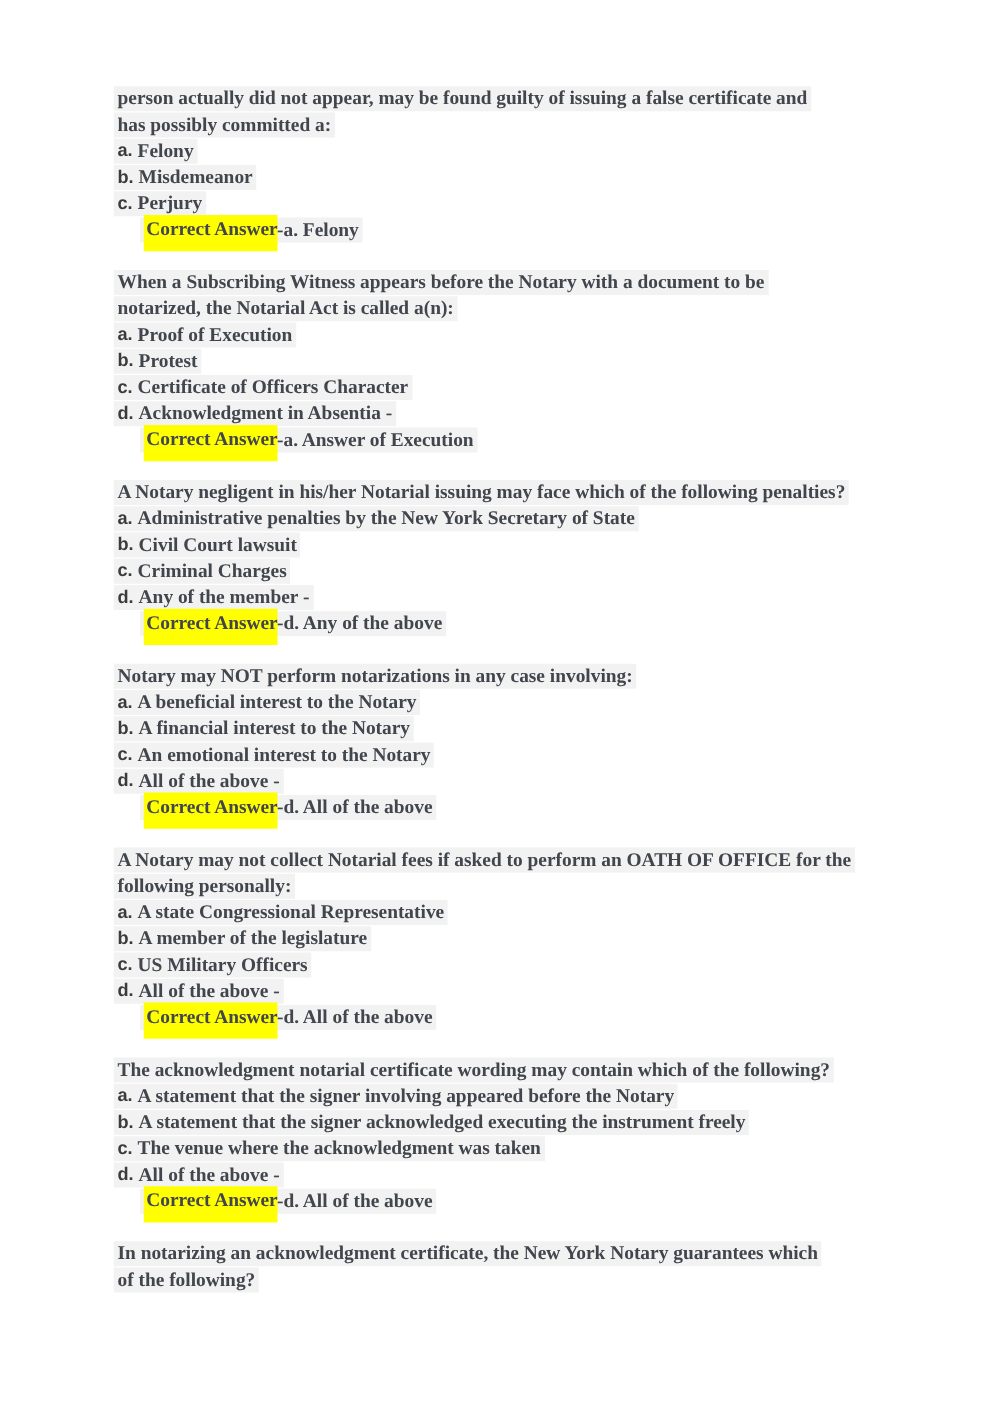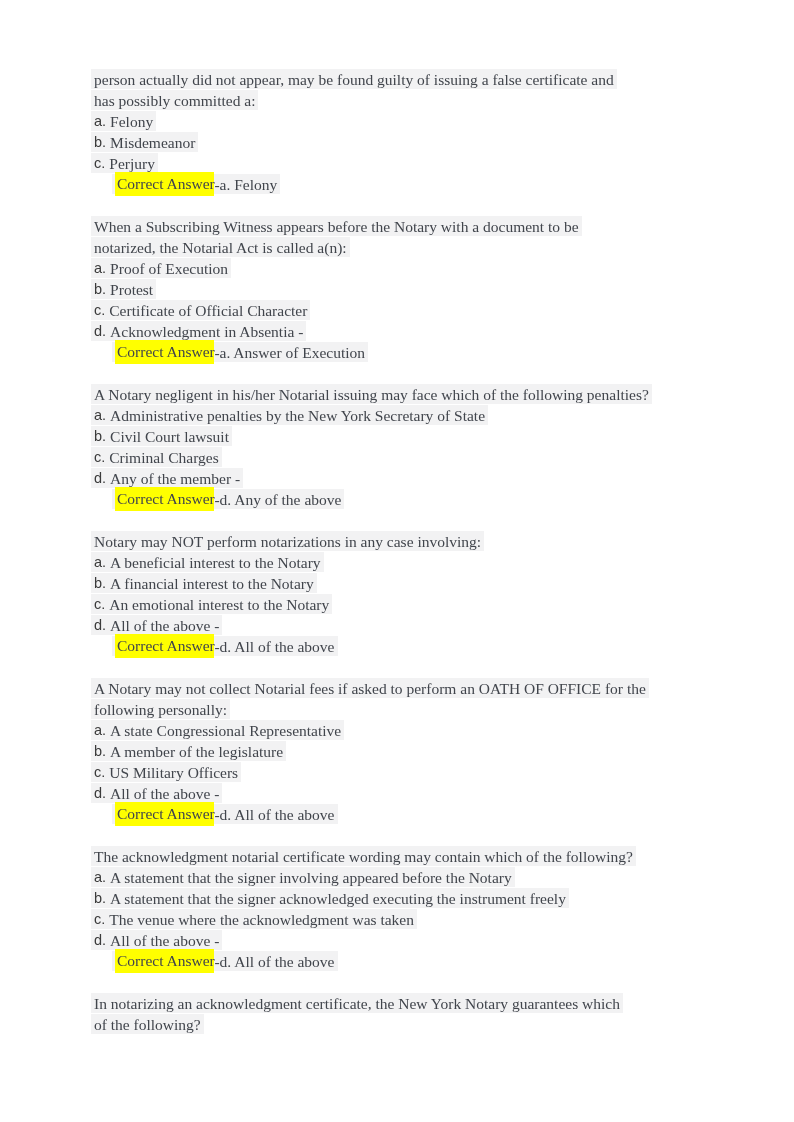--- a/index.html
+++ b/index.html
@@ -10,61 +10,62 @@
     overflow: hidden;
   }
   .page {
     box-sizing: border-box;
     width: 794px;
     height: 1122px;
     padding: 68px 30px 0 91px;
     font-family: "Liberation Serif", "DejaVu Serif", serif;
     font-size: 15.5px;
     color: #41454c;
+    font-weight: bold;
   }
   .question-block { margin-bottom: 21px; }
   .line {
     height: 21px;
     line-height: 21px;
     white-space: nowrap;
   }
   .hl {
     background: #f2f2f3;
     padding: 1.5px 3px;
   }
   .opt-letter {
     font-family: "Liberation Sans", "DejaVu Sans", sans-serif;
     font-size: 14.5px;
     color: #3b3b3b;
     margin-right: 4px;
   }
   .answer-line { padding-left: 21px; }
   .answer-label {
     background: #ffff00;
-    padding: 3px 0 4px 2px;
+    padding: 3px 0 9px 2px;
   }
 </style>
 </head>
 <body>
 
 <main class="page">
     <section class="question-block">
       <div class="line"><span class="hl">person actually did not appear, may be found guilty of issuing a false certificate and</span></div>
       <div class="line"><span class="hl">has possibly committed a:</span></div>
       <div class="line"><span class="hl"><span class="opt-letter">a.</span><span class="opt-text">Felony</span></span></div>
       <div class="line"><span class="hl"><span class="opt-letter">b.</span><span class="opt-text">Misdemeanor</span></span></div>
       <div class="line"><span class="hl"><span class="opt-letter">c.</span><span class="opt-text">Perjury</span></span></div>
       <div class="line answer-line"><span class="hl"><span class="answer-label">Correct Answer</span><span class="answer-text">-a. Felony</span></span></div>
     </section>
     <section class="question-block">
       <div class="line"><span class="hl">When a Subscribing Witness appears before the Notary with a document to be</span></div>
       <div class="line"><span class="hl">notarized, the Notarial Act is called a(n):</span></div>
       <div class="line"><span class="hl"><span class="opt-letter">a.</span><span class="opt-text">Proof of Execution</span></span></div>
       <div class="line"><span class="hl"><span class="opt-letter">b.</span><span class="opt-text">Protest</span></span></div>
-      <div class="line"><span class="hl"><span class="opt-letter">c.</span><span class="opt-text">Certificate of Official Character</span></span></div>
+      <div class="line"><span class="hl"><span class="opt-letter">c.</span><span class="opt-text">Certificate of Officers Character</span></span></div>
       <div class="line"><span class="hl"><span class="opt-letter">d.</span><span class="opt-text">Acknowledgment in Absentia -</span></span></div>
       <div class="line answer-line"><span class="hl"><span class="answer-label">Correct Answer</span><span class="answer-text">-a. Answer of Execution</span></span></div>
     </section>
     <section class="question-block">
       <div class="line"><span class="hl">A Notary negligent in his/her Notarial issuing may face which of the following penalties?</span></div>
       <div class="line"><span class="hl"><span class="opt-letter">a.</span><span class="opt-text">Administrative penalties by the New York Secretary of State</span></span></div>
       <div class="line"><span class="hl"><span class="opt-letter">b.</span><span class="opt-text">Civil Court lawsuit</span></span></div>
       <div class="line"><span class="hl"><span class="opt-letter">c.</span><span class="opt-text">Criminal Charges</span></span></div>
       <div class="line"><span class="hl"><span class="opt-letter">d.</span><span class="opt-text">Any of the member -</span></span></div>
       <div class="line answer-line"><span class="hl"><span class="answer-label">Correct Answer</span><span class="answer-text">-d. Any of the above</span></span></div>

